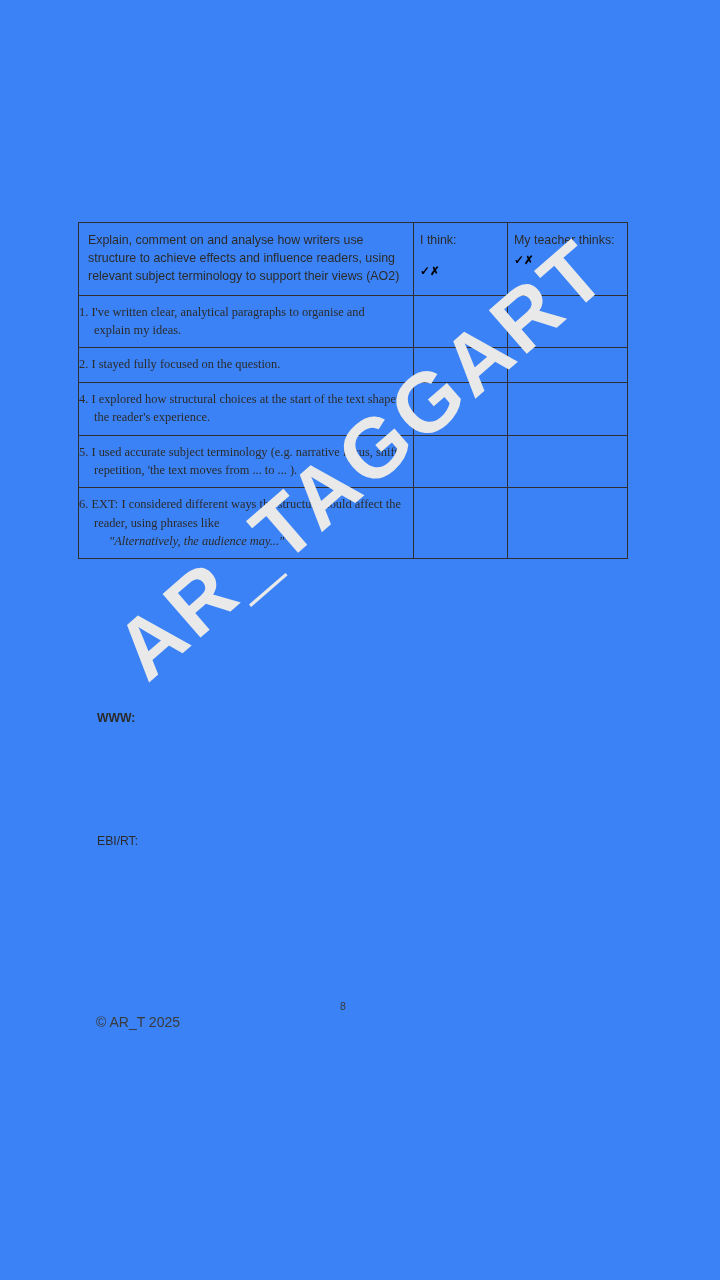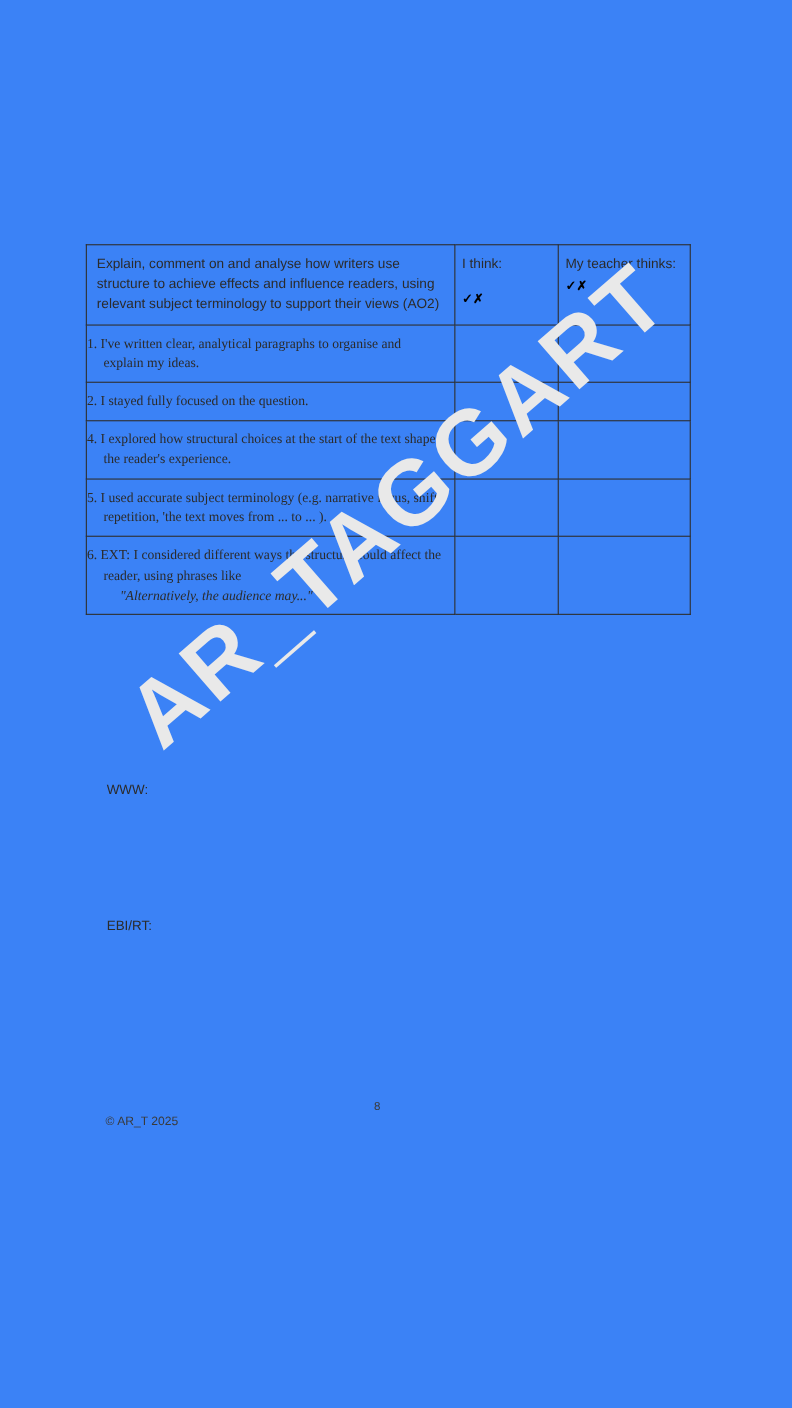--- a/index.html
+++ b/index.html
@@ -122,39 +122,39 @@
   }
 
   
   .feedback-label {
     position: absolute;
     left: 97px;
     font-size: 12.2px;
     color: #2b2b2b;
     z-index: 2;
   }
-  #www-label { top: 711px; }
+  #www-label { top: 711px; font-weight: bold; }
   #ebi-label { top: 834px; }
 
   
   .page-number {
     position: absolute;
     left: 0;
     top: 1000px;
     width: 686px;
     text-align: center;
     font-size: 10.5px;
     color: #3a3a3a;
     z-index: 2;
   }
   .copyright {
     position: absolute;
     left: 96px;
     top: 1014px;
-    font-size: 11px;
+    font-size: 14px;
     color: #3a3a3a;
     z-index: 2;
   }
 </style>
 </head>
 <body>
 
 <div class="page">
 
   <table class="criteria-table">

